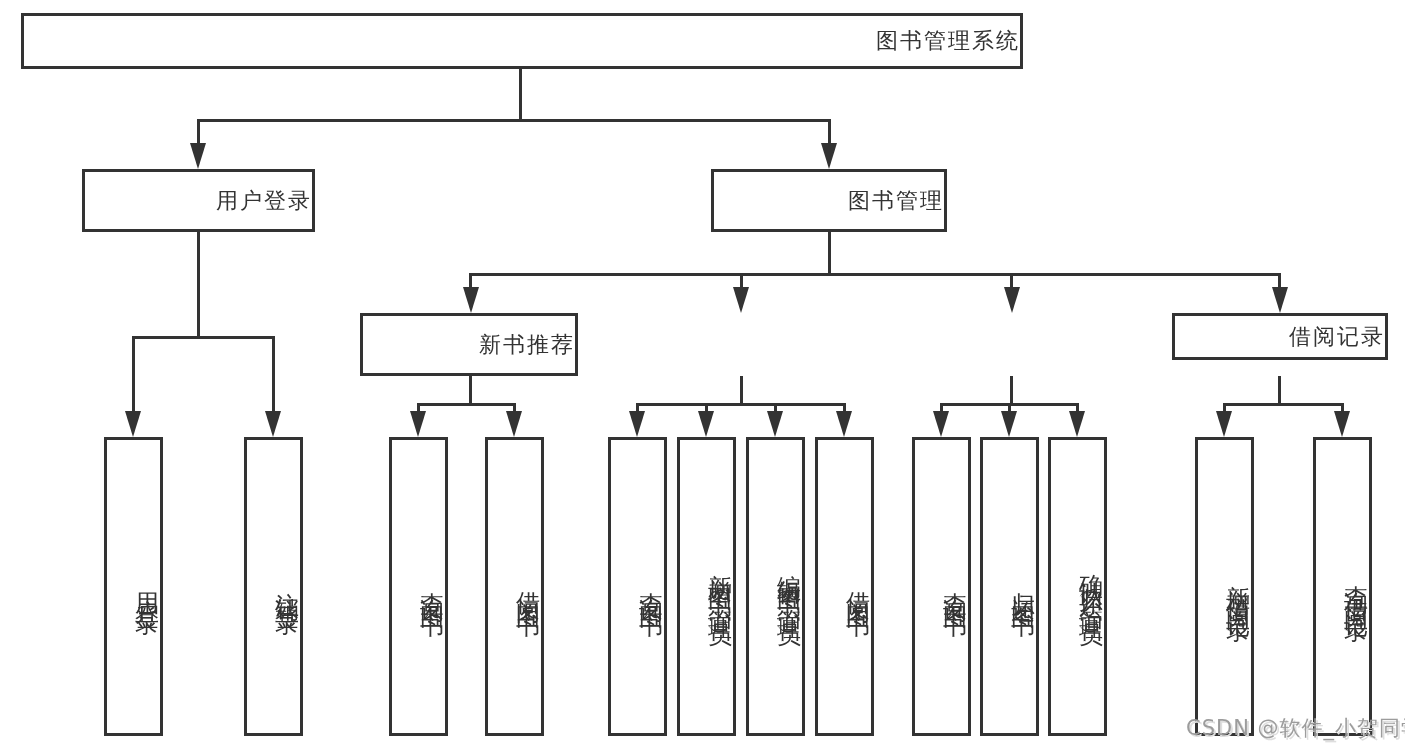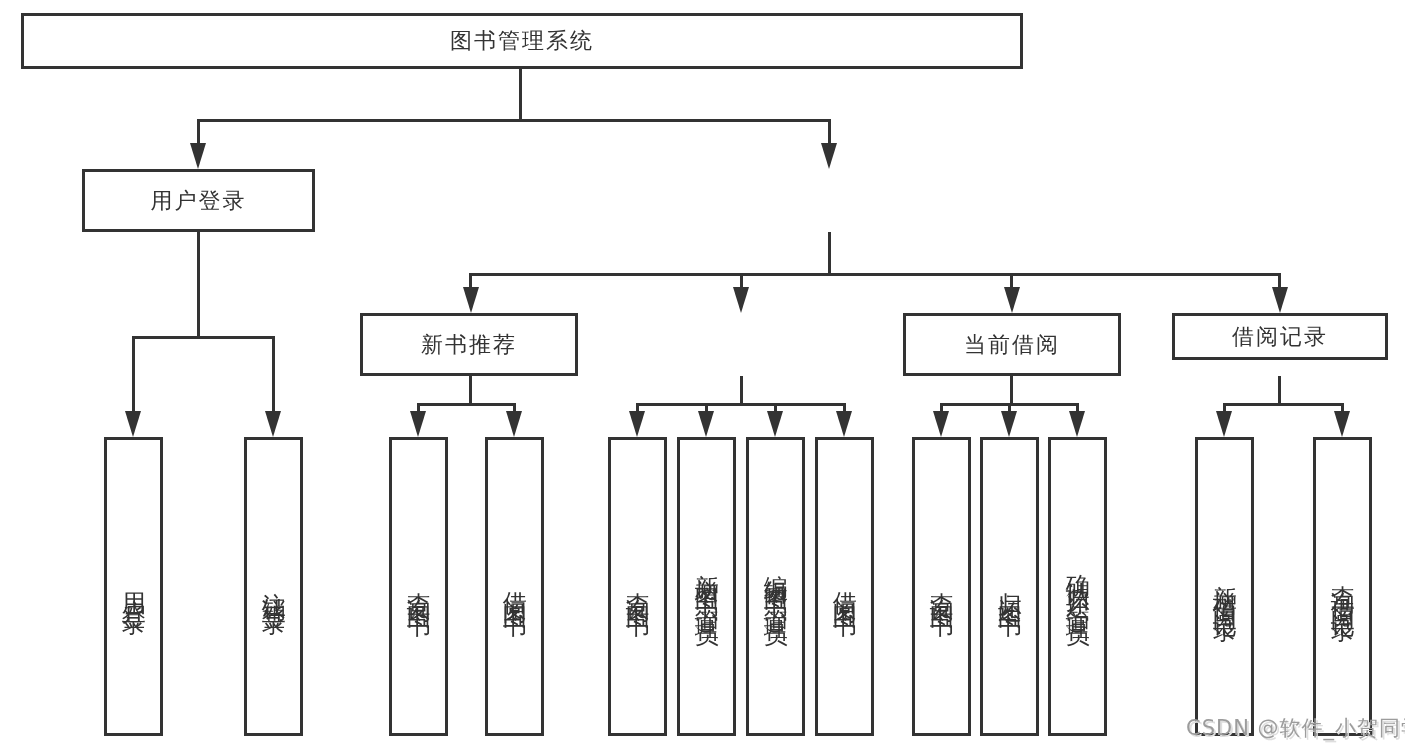--- a/index.html
+++ b/index.html
@@ -10,21 +10,21 @@
     font-family:"DejaVu Sans", sans-serif;
     overflow:hidden;
   }
   .box{
     position:absolute;
     box-sizing:border-box;
     background:#ffffff;
     border:3px solid #333333;
     display:flex;
     align-items:center;
-    justify-content:center;
+    justify-content:flex-end;
     color:#333333;
   }
   .hlabel{
     font-size:22px;
     letter-spacing:2px;
     white-space:nowrap;
   }
   .vlabel{
     writing-mode:vertical-rl;
     text-orientation:mixed;
@@ -66,20 +66,23 @@
   <div class="line" style="left:519px;top:69px;width:3px;height:52px;"></div>
   <div class="line" style="left:197px;top:119px;width:634px;height:3px;"></div>
   <div class="line" style="left:197px;top:119px;width:3px;height:28px;"></div>
   <div class="tri" style="left:190px;top:143px;"></div>
   <div class="line" style="left:828px;top:119px;width:3px;height:28px;"></div>
   <div class="tri" style="left:821px;top:143px;"></div>
 
   <div class="box" style="left:82px;top:169px;width:233px;height:63px;">
     <span class="hlabel">用户登录</span>
   </div>
+  <div class="box" style="left:711px;top:169px;width:236px;height:63px;">
+    <span class="hlabel">图书管理</span>
+  </div>
 
   <div class="line" style="left:197px;top:232px;width:3px;height:104px;"></div>
   <div class="line" style="left:132px;top:336px;width:142px;height:3px;"></div>
   <div class="line" style="left:132px;top:336px;width:3px;height:75px;"></div>
   <div class="tri" style="left:125px;top:411px;"></div>
   <div class="line" style="left:272px;top:336px;width:3px;height:75px;"></div>
   <div class="tri" style="left:265px;top:411px;"></div>
 
   <div class="line" style="left:828px;top:232px;width:3px;height:41px;"></div>
   <div class="line" style="left:469px;top:273px;width:812px;height:3px;"></div>
@@ -87,23 +90,20 @@
   <div class="tri" style="left:463px;top:287px;"></div>
   <div class="line" style="left:740px;top:273px;width:3px;height:16px;"></div>
   <div class="tri" style="left:733px;top:287px;"></div>
   <div class="line" style="left:1010px;top:273px;width:3px;height:16px;"></div>
   <div class="tri" style="left:1004px;top:287px;"></div>
   <div class="line" style="left:1278px;top:273px;width:3px;height:16px;"></div>
   <div class="tri" style="left:1272px;top:287px;"></div>
 
   <div class="box" style="left:360px;top:313px;width:218px;height:63px;">
     <span class="hlabel">新书推荐</span>
-  </div>
-  <div class="box" style="left:903px;top:313px;width:218px;height:63px;">
-    <span class="hlabel">当前借阅</span>
   </div>
   <div class="box" style="left:1172px;top:313px;width:216px;height:47px;">
     <span class="hlabel">借阅记录</span>
   </div>
 
   <div class="line" style="left:469px;top:376px;width:3px;height:27px;"></div>
   <div class="line" style="left:417px;top:403px;width:99px;height:3px;"></div>
   <div class="line" style="left:417px;top:403px;width:3px;height:10px;"></div>
   <div class="tri" style="left:410px;top:411px;"></div>
   <div class="line" style="left:513px;top:403px;width:3px;height:10px;"></div>

